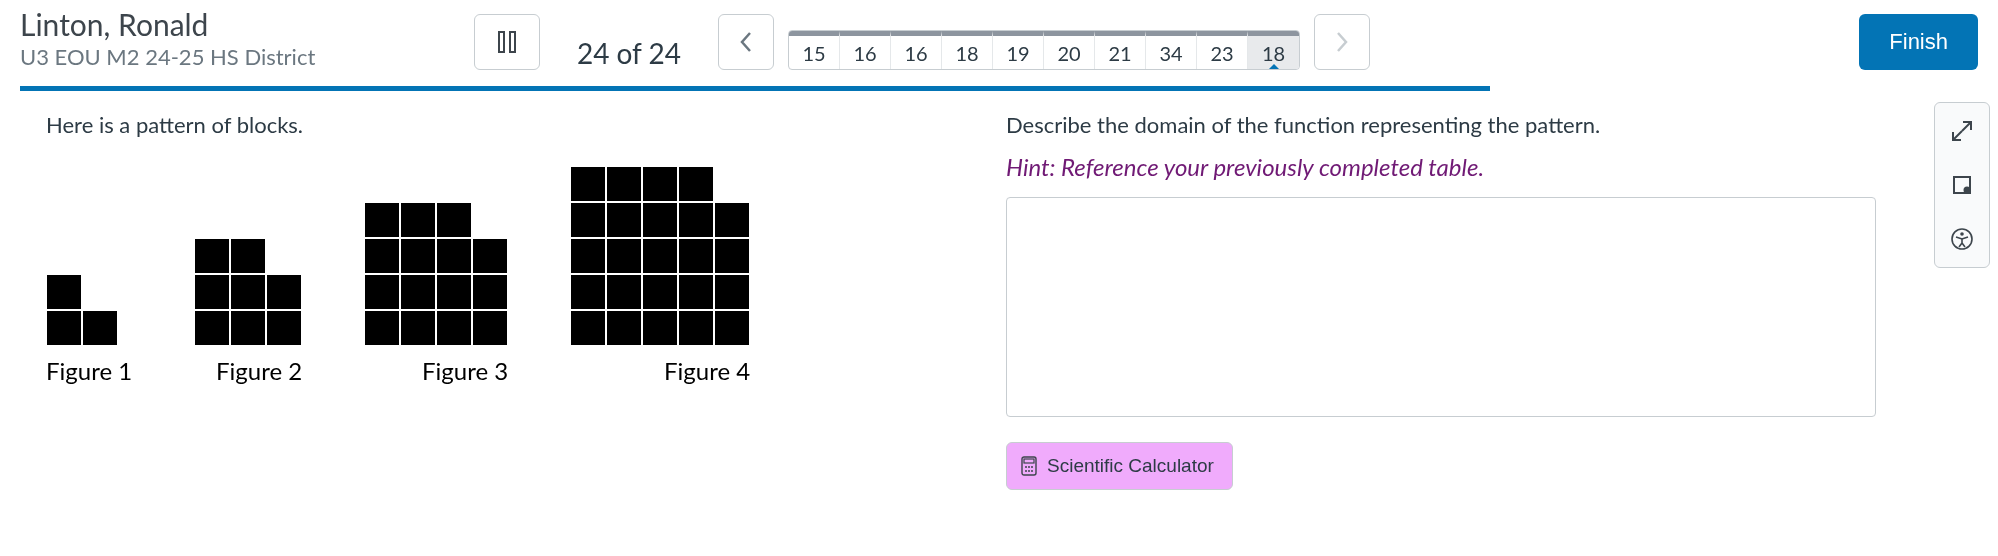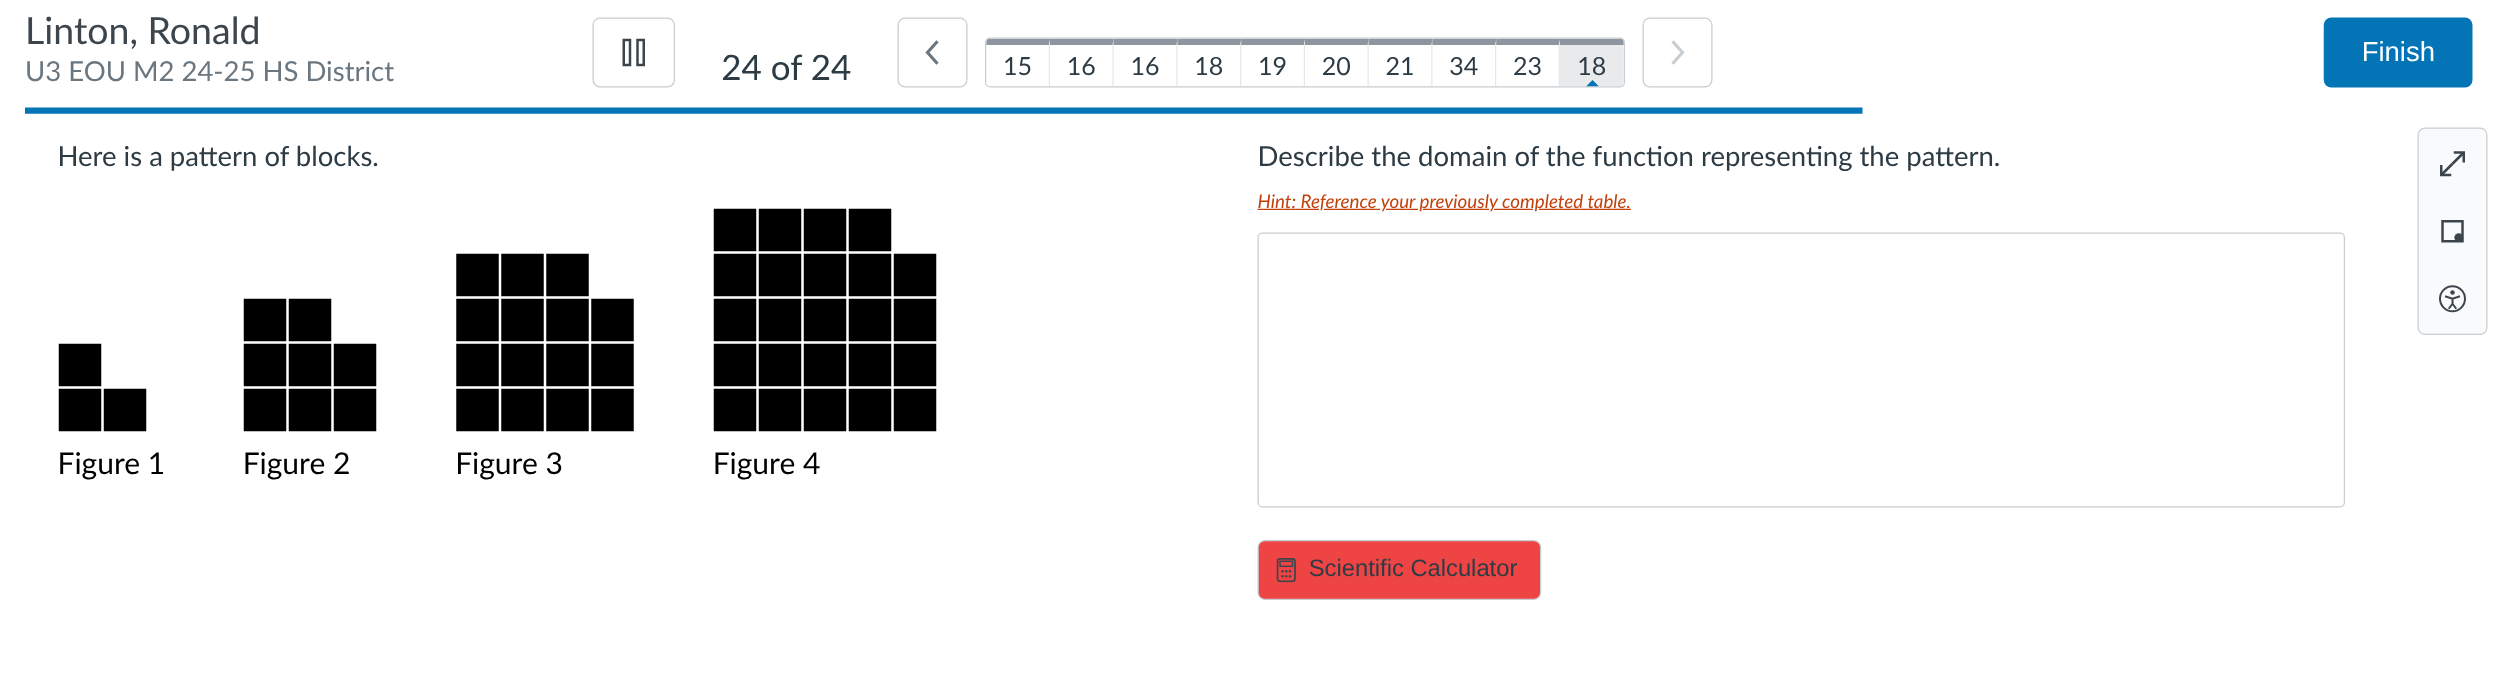--- a/index.html
+++ b/index.html
@@ -104,44 +104,44 @@
     padding:20px 20px 0 46px;
     gap:40px;
   }
   .left-pane{ width:920px; }
   .prompt-text{ font-size:22px; color:#2d3b45; margin-bottom:28px; }
   .figures-row{
     display:flex;
     align-items:flex-end;
     gap:62px;
   }
-  .fig{ text-align:left; }
+  .fig{ text-align:right; }
   .fig-label{ font-size:24px; color:#000; margin-top:10px; }
   .grid{ display:flex; flex-direction:column-reverse; align-items:flex-start; }
   .grid-row{ display:flex; }
   .cell{ width:34px; height:34px; background:#000; margin:1px; }
   .cell.empty{ background:transparent; }
   .right-pane{ width:900px; }
   .question-text{ font-size:22px; color:#2d3b45; margin-bottom:14px; }
-  .hint-text{ font-size:15px; font-style:italic; color:#c2410c; margin-bottom:16px;text-decoration:underline; }
+  .hint-text{ font-size:24px; font-style:italic; color:#701a75; margin-bottom:16px; }
   .answer-box{
     width:870px;
     height:220px;
     border:1px solid #c7cdd1;
     border-radius:4px;
     padding:10px;
     font-size:18px;
     resize:none;
   }
   .calc-btn{
     margin-top:22px;
     height:48px;
     border:1px solid #c7cdd1;
     border-radius:6px;
-    background:#ef4444;
+    background:#f0abfc;
     padding:0 18px 0 14px;
     font-size:19px;
     color:#2d3b45;
     display:inline-flex;
     align-items:center;
     gap:10px;
     cursor:pointer;
   }
   .side-rail{
     position:absolute;

